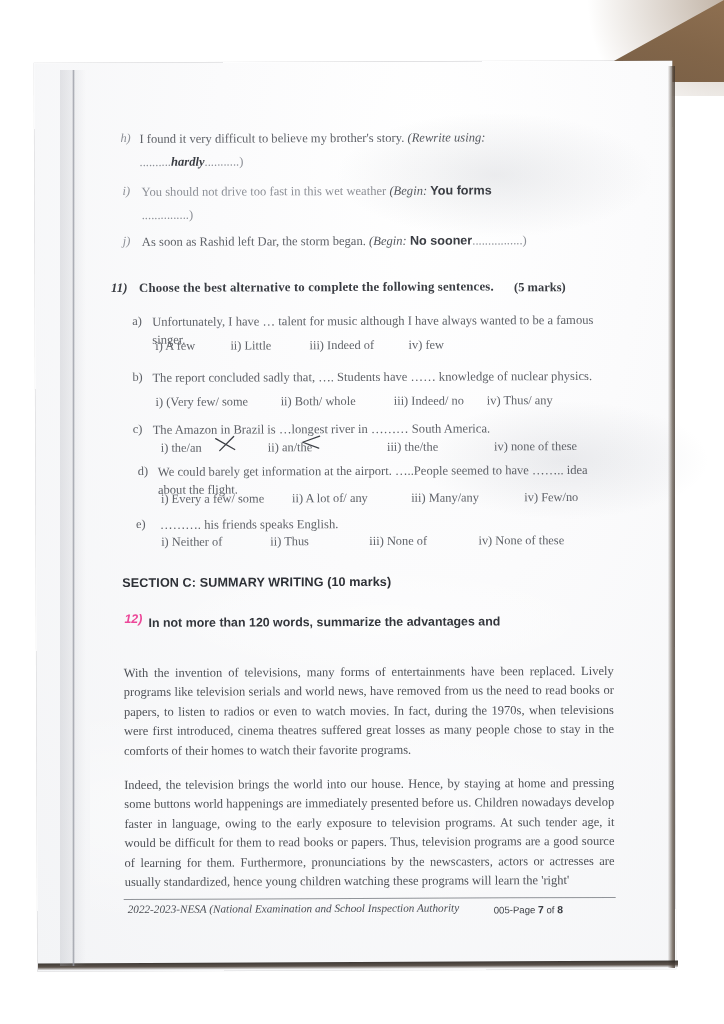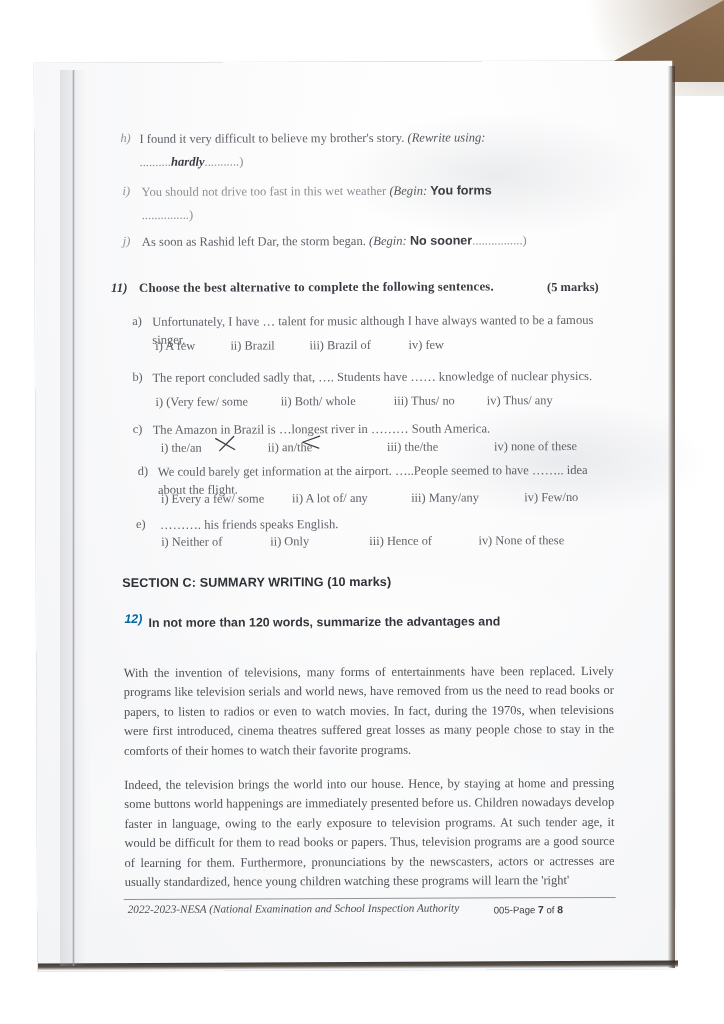--- a/index.html
+++ b/index.html
@@ -196,21 +196,21 @@
     font-size: 12.6px;
     letter-spacing: .1px;
     color: #2e3137;
   }
   .q12-num {
     position: absolute;
     font-family: "Liberation Sans", sans-serif;
     font-style: italic;
     font-weight: bold;
     font-size: 12.4px;
-    color: #0369a1;
+    color: #ec4899;
   }
   .q12-text {
     position: absolute;
     font-family: "Liberation Sans", sans-serif;
     font-weight: bold;
     font-size: 12.4px;
     line-height: 22px;
     color: #33363c;
   }
 
@@ -285,37 +285,37 @@
     </div>
     <div class="q-item ink-faint" style="left:143px; top:206px;">...............)</div>
 
     <div class="q-letter ink-faint" style="left:124px; top:233px;">j)</div>
     <div class="q-item ink" style="left:143px; top:233px; width:480px;">
       <span>As soon as Rashid left Dar, the storm began. </span><span class="serif-i ink-mid">(Begin:</span> <span class="bold ink-dark" style="font-family:'Liberation Sans',sans-serif;margin-top:20px;">No sooner</span><span class="ink-faint">................)</span>
     </div>
 
     <div class="q-head-num ink-dark" style="left:112px; top:280px;">11)</div>
     <div class="q-head ink-dark" style="left:140px; top:280px;">Choose the best alternative to complete the following sentences.</div>
-    <div class="marks ink-dark" style="left:548px; top:281px;">(5 marks)</div>
+    <div class="marks ink-dark" style="left:515px; top:281px;">(5 marks)</div>
 
     <div class="q-letter ink" style="left:133px; top:313px; font-style:normal;">a)</div>
     <div class="q-item ink" style="left:153px; top:313px; width:448px;">Unfortunately, I have … talent for music although I have always wanted to be a famous singer.</div>
     <div class="opts ink" style="left:156px; top:338px;">
       <span style="width:72px;">i) A few</span>
-      <span style="width:76px;">ii) Brazil</span>
-      <span style="width:96px;">iii) Brazil of</span>
+      <span style="width:76px;">ii) Little</span>
+      <span style="width:96px;">iii) Indeed of</span>
       <span>iv) few</span>
     </div>
 
     <div class="q-letter ink" style="left:133px; top:369px; font-style:normal;">b)</div>
     <div class="q-item ink" style="left:153px; top:369px; width:448px;">The report concluded sadly that, …. Students have …… knowledge of nuclear physics.</div>
     <div class="opts ink" style="left:156px; top:394px;">
       <span style="width:122px;">i) (Very few/ some</span>
       <span style="width:110px;">ii) Both/ whole</span>
-      <span style="width:90px;">iii) Thus/ no</span>
+      <span style="width:90px;">iii) Indeed/ no</span>
       <span>iv) Thus/ any</span>
     </div>
 
     <div class="q-letter ink" style="left:133px; top:421px; font-style:normal;">c)</div>
     <div class="q-item ink" style="left:153px; top:421px; width:448px;">The Amazon in Brazil is …longest river in ……… South America.</div>
     <div class="opts ink" style="left:161px; top:440px;">
       <span style="width:104px;">i) the/an</span>
       <span style="width:116px;">ii) an/the</span>
       <span style="width:104px;">iii) the/the</span>
       <span>iv) none of these</span>
@@ -334,22 +334,22 @@
       <span style="width:128px;">i) Every a few/ some</span>
       <span style="width:116px;">ii) A lot of/ any</span>
       <span style="width:110px;">iii) Many/any</span>
       <span>iv) Few/no</span>
     </div>
 
     <div class="q-letter ink" style="left:136px; top:516px; font-style:normal;">e)</div>
     <div class="q-item ink" style="left:160px; top:516px; width:440px;">………. his friends speaks English.</div>
     <div class="opts ink" style="left:161px; top:534px;">
       <span style="width:106px;">i) Neither of</span>
-      <span style="width:96px;">ii) Only</span>
-      <span style="width:106px;">iii) Hence of</span>
+      <span style="width:96px;">ii) Thus</span>
+      <span style="width:106px;">iii) None of</span>
       <span>iv) None of these</span>
     </div>
 
     <div class="section-head" style="left:122px; top:575px;">SECTION C: SUMMARY WRITING (10 marks)</div>
 
     <div class="q12-num" style="left:124px; top:611px;">12)</div>
     <div class="q12-text" style="left:148px; top:611px;">In not more than 120 words, summarize the advantages and</div>
 
     <div class="para" style="left:123px; top:663px; width:490px;">With the invention of televisions, many forms of entertainments have been replaced. Lively programs like television serials and world news, have removed from us the need to read books or papers, to listen to radios or even to watch movies. In fact, during the 1970s, when televisions were first introduced, cinema theatres suffered great losses as many people chose to stay in the comforts of their homes to watch their favorite programs.</div>
 

